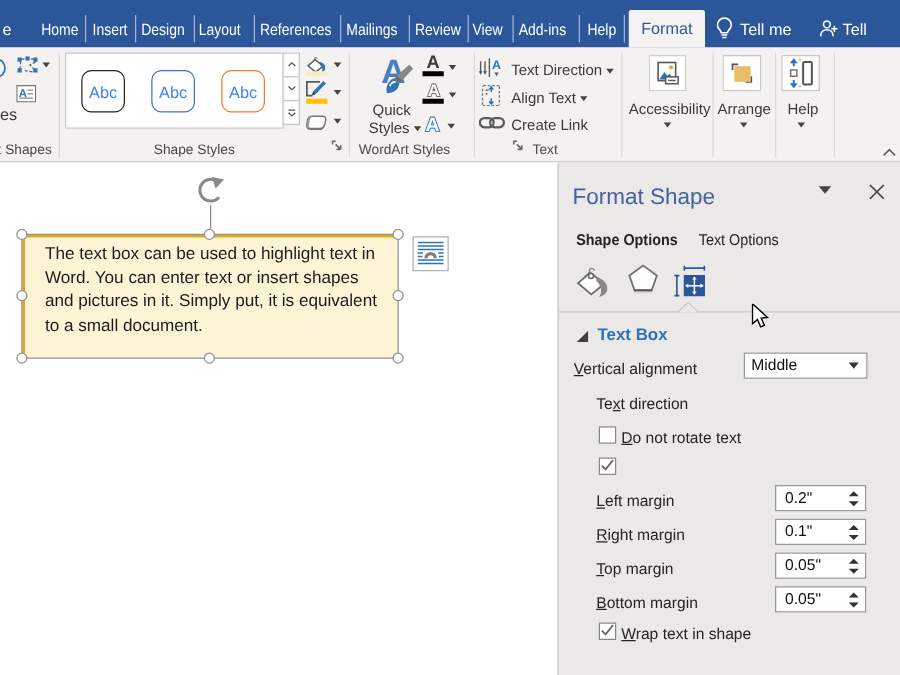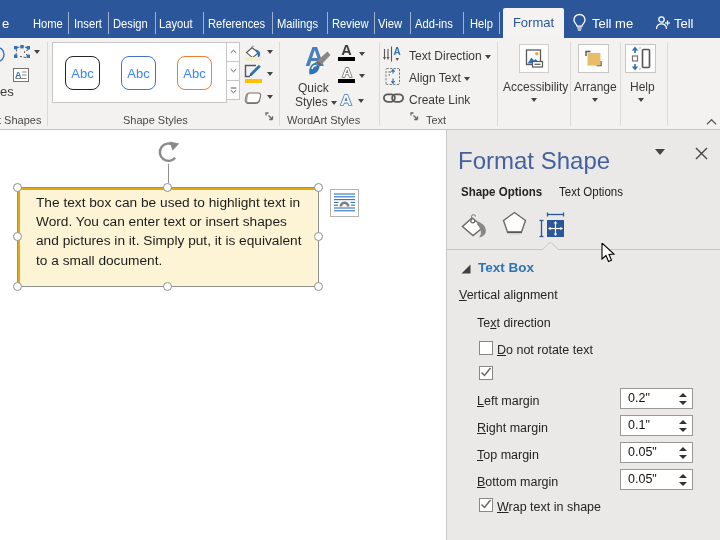--- a/index.html
+++ b/index.html
@@ -294,21 +294,21 @@
       <line x1="0" y1="12.2" x2="4" y2="12.2"></line>
           <line x1="17" y1="12.2" x2="21" y2="12.2"></line>
       <line x1="0" y1="15" x2="21" y2="15"></line>
           <line x1="0" y1="17.8" x2="21" y2="17.8"></line>
     </g>
     <path d="M5.5 13.5 A 5 5 0 0 1 15.5 13.5 L12.9 13.5 A 2.4 2.4 0 0 0 8.1 13.5 Z" fill="#7f7d7b"></path>
   </svg>
 </div>
 
 <div id="pane">
-  <div class="abs" style="left:11px;top:17px;font-size:24px;color:#44619e;">Format Shape</div>
+  <div class="abs" style="left:11px;top:17px;font-size:18px;color:#44619e;">Format Shape</div>
   <span class="abs" style="left:208px;top:19px;width:0;height:0;border-left:5px solid transparent;border-right:5px solid transparent;border-top:6px solid #444;"></span>
   <svg class="abs" style="left:248px;top:17px;" width="13" height="13" viewBox="0 0 13 13">
     <path d="M1 1 L12 12 M12 1 L1 12" stroke="#444" stroke-width="1.4"></path>
   </svg>
   <div class="abs" style="left:14px;top:55px;font-size:12.5px;font-weight:bold;color:#252423;transform:scaleX(0.92);transform-origin:0 50%;">Shape Options</div>
   <div class="abs" style="left:112px;top:55px;font-size:12.5px;color:#252423;transform:scaleX(0.92);transform-origin:0 50%;">Text Options</div>
 
   <svg class="abs" style="left:14px;top:83px;" width="28" height="26" viewBox="0 0 28 26">
     <path d="M10.5 4.5 C10 1.5 14 0.5 14.5 3.5" fill="none" stroke="#8a8886" stroke-width="1.1"></path>
     <path d="M11 5 L22.5 14 L12 22.5 L1.5 13.5 Z" fill="#fff" stroke="#6e6c6a" stroke-width="1.5"></path>
@@ -350,20 +350,21 @@
   <svg class="abs" style="left:154px;top:113px;" width="17" height="22" viewBox="0 0 17 22">
     <path d="M1 0 L1 16 L5 12.5 L7.5 18.5 L10.5 17.3 L8 11.5 L13 11 Z" fill="#fff" stroke="#000" stroke-width="1.1"></path>
   </svg>
 
   <svg class="abs" style="left:14px;top:134px;" width="10" height="10" viewBox="0 0 10 10">
     <path d="M0.5 9.5 L9.5 9.5 L9.5 0.5 Z" fill="#404040"></path>
   </svg>
   <div class="abs" style="left:31px;top:130px;font-size:13.5px;font-weight:bold;color:#2e74b5;">Text Box</div>
 
   <div class="plabel" style="left:12px;top:158px;"><span class="u">V</span>ertical alignment</div>
+  <div class="combo" style="top:152px;">Middle<span class="ch"></span></div>
   <div class="plabel" style="left:30px;top:186px;">Te<span class="u">x</span>t direction</div>
 
   <div class="cb" style="left:32px;top:211px;"></div>
   <div class="plabel" style="left:50px;top:213px;"><span class="u">D</span>o not rotate text</div>
 
   <div class="cb" style="left:32px;top:236px;"></div>
   <svg class="abs" style="left:33px;top:237px;" width="12" height="11" viewBox="0 0 12 11">
     <path d="M1.5 5.5 L4.5 8.5 L10.5 1" fill="none" stroke="#6a6866" stroke-width="1.5"></path>
   </svg>
 

